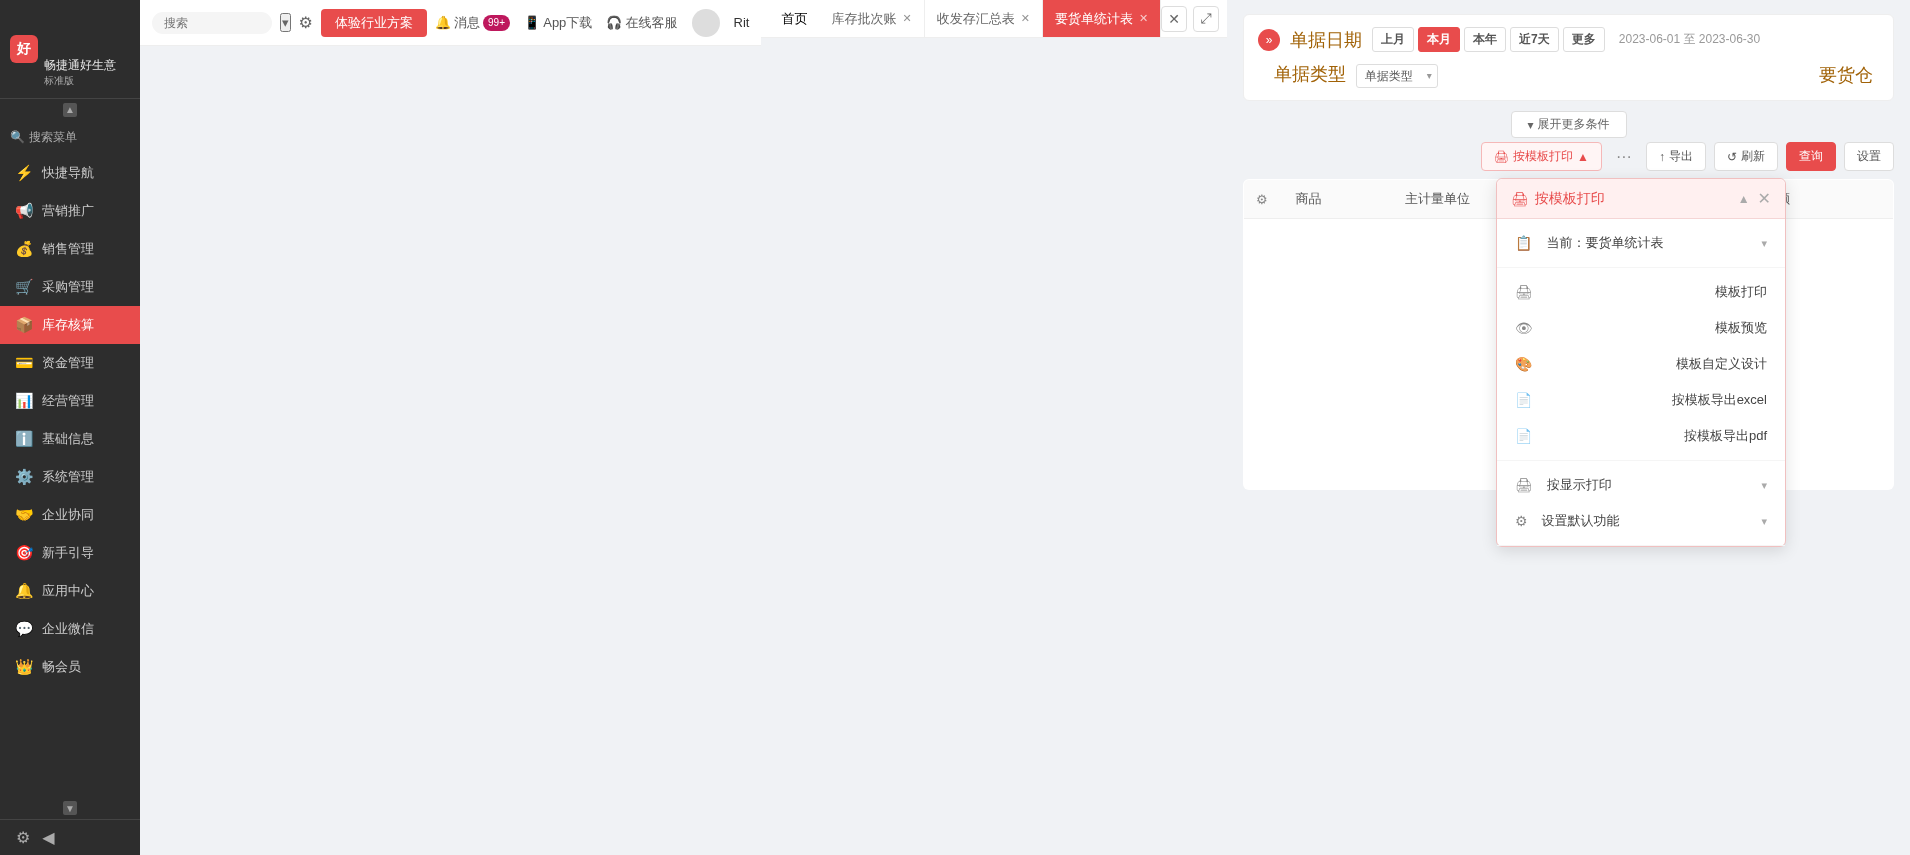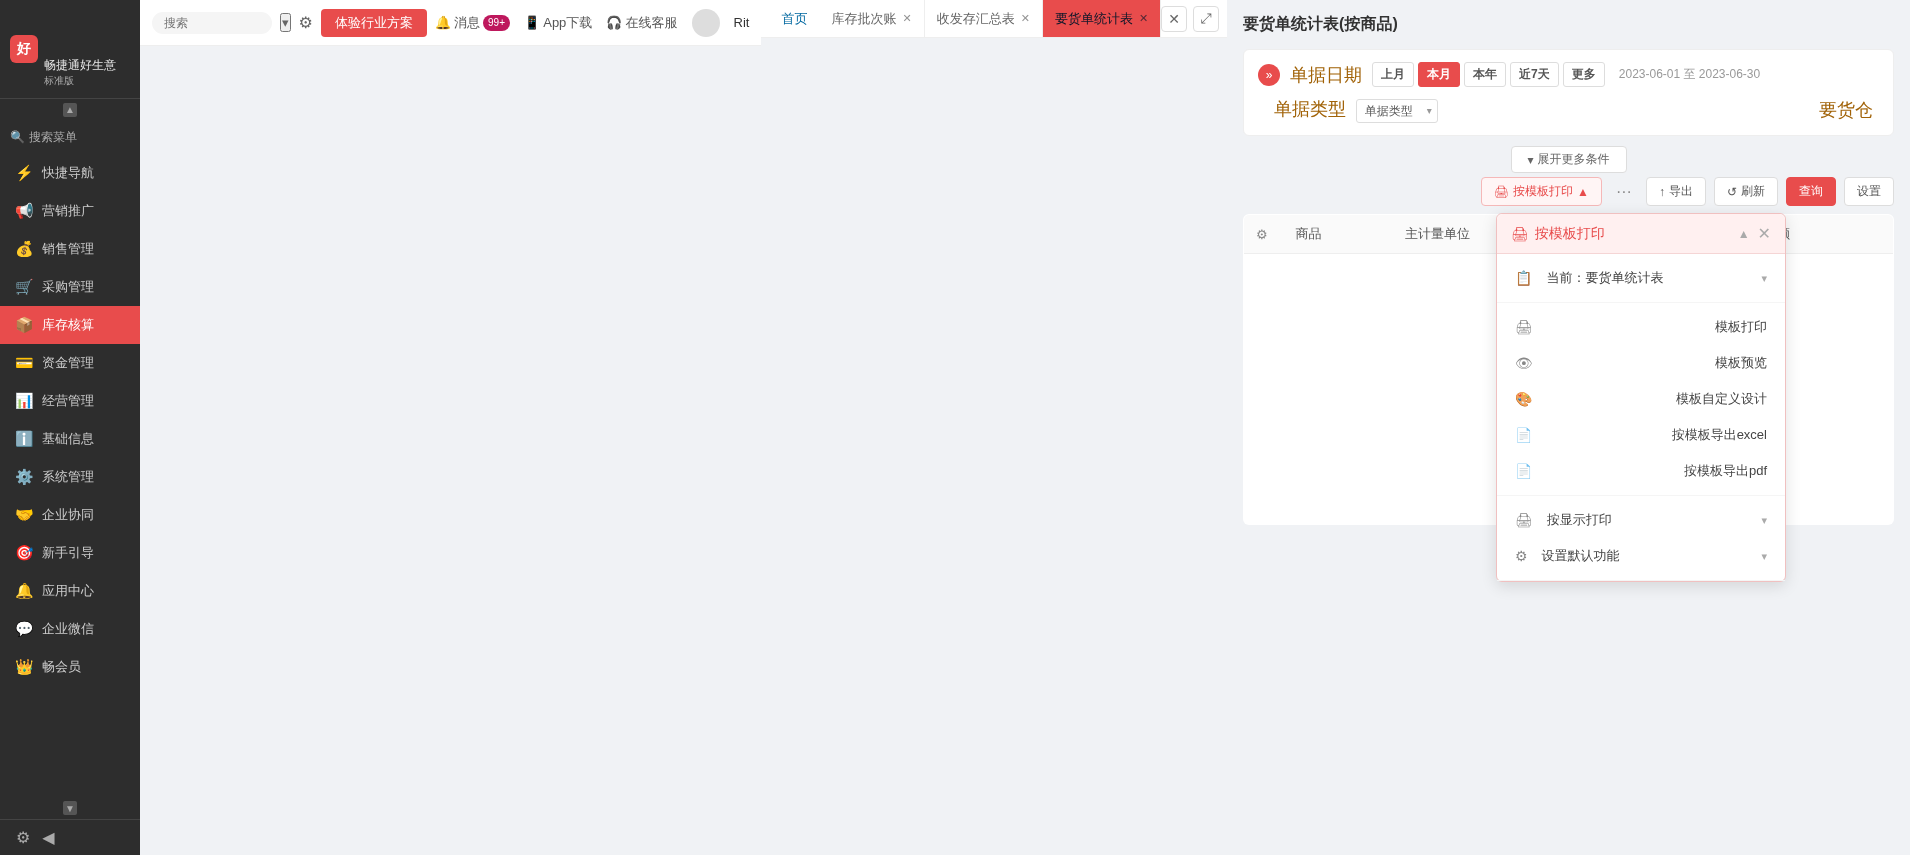--- a/index.html
+++ b/index.html
@@ -131,26 +131,26 @@
     .tab {
       padding: 0 12px;
       height: 100%;
       display: flex; align-items: center; gap: 6px;
       cursor: pointer; font-size: 13px; color: #666;
       border-right: 1px solid #eee;
       white-space: nowrap;
     }
     .tab.active {
       background: #e84c4c;
-      color: #0f172a;
+      color: #ffffff;
     }
     .tab-close {
       font-size: 11px; opacity: 0.7; cursor: pointer;
     }
-    .tab-home { font-size: 13px; padding: 0 12px; color: #0369a1; cursor: pointer; }
+    .tab-home { font-size: 13px; padding: 0 12px; color: #000000; cursor: pointer; }
     .tabs-right {
       margin-left: auto;
       display: flex; align-items: center; gap: 6px;
     }
     .tabs-right-btn {
       width: 26px; height: 26px;
       border: 1px solid #ddd; border-radius: 4px;
       display: flex; align-items: center; justify-content: center;
       cursor: pointer; font-size: 14px; color: #666;
     }
@@ -479,21 +479,20 @@
       <span>要货单统计表</span>
       <span class="tab-close">✕</span>
     </div>
     <div class="tabs-right">
       <div class="tabs-right-btn">✕</div>
       <div class="tabs-right-btn">⤢</div>
     </div>
   </div>
 
   <div class="content">
-    <div class="page-title">要货单统计表(按商品)</div>
 
     <div class="filter-bar">
       <button class="filter-expand-btn">»</button>
       <span class="filter-label">单据日期</span>
       <div class="filter-date-group">
         <button class="filter-date-btn">上月</button>
         <button class="filter-date-btn active">本月</button>
         <button class="filter-date-btn">本年</button>
         <button class="filter-date-btn">近7天</button>
         <button class="filter-date-btn">更多</button>

